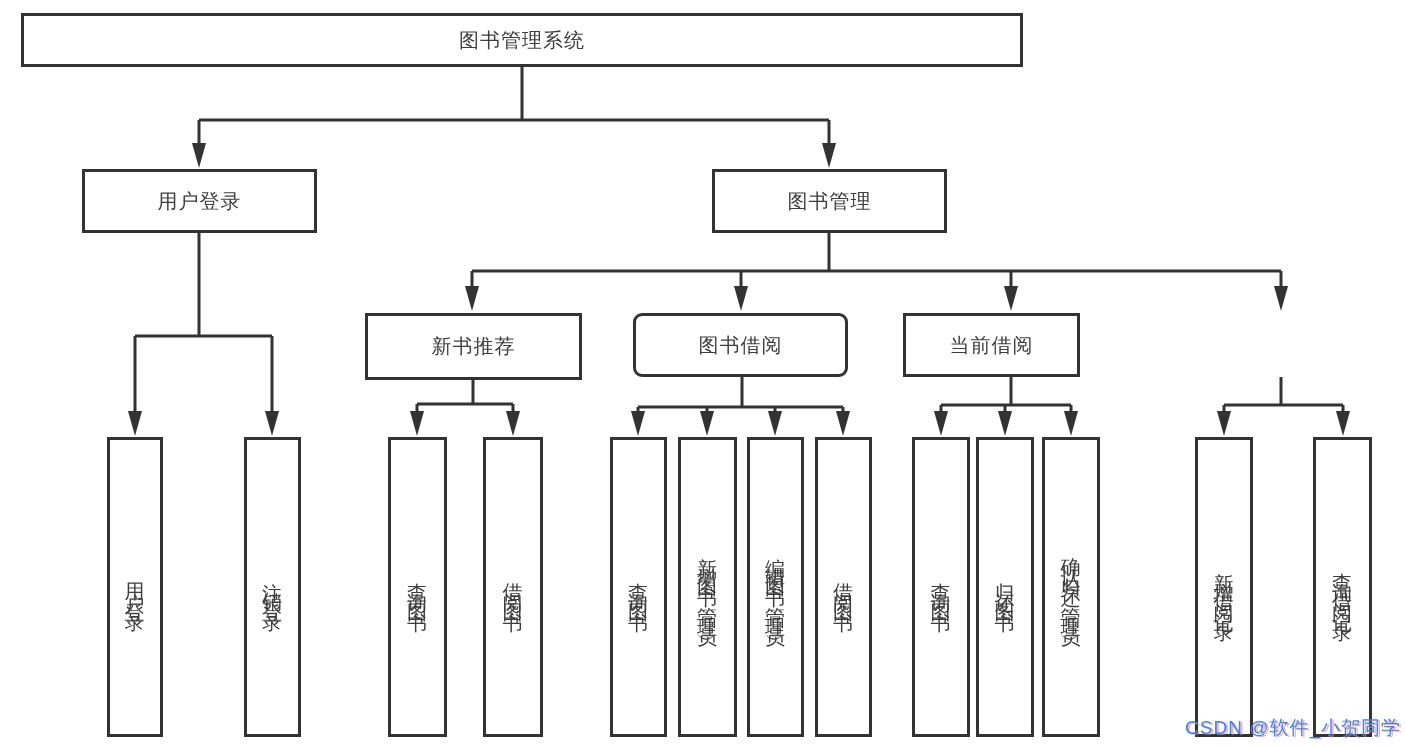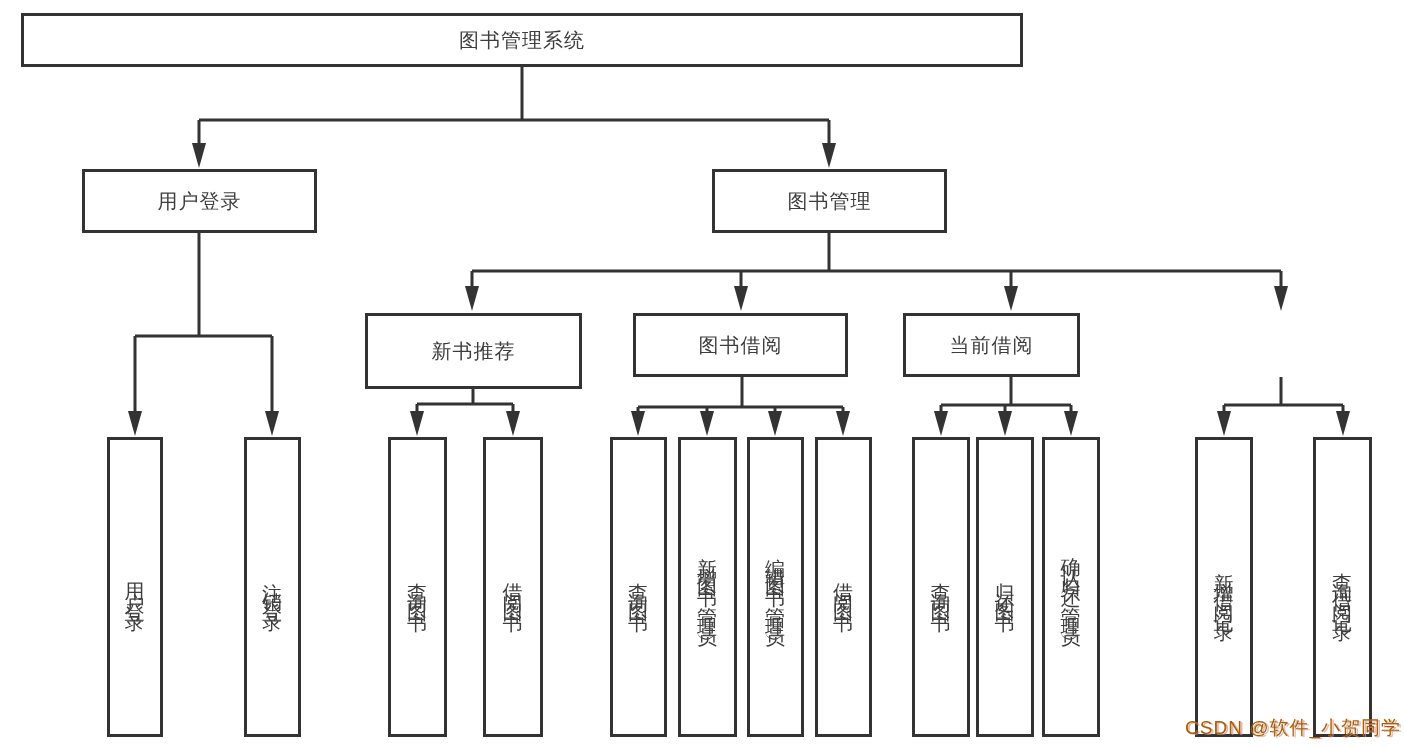--- a/index.html
+++ b/index.html
@@ -41,21 +41,21 @@
     text-orientation: mixed;
     letter-spacing: 10px;
     white-space: normal;
     line-height: 1;
   }
   .watermark {
     position: absolute;
     right: 4px;
     bottom: 6px;
     font-size: 19px;
-    color: #a16207;
+    color: #3b82f6;
     text-shadow: 2px 1px 0 rgba(233, 137, 128, 0.65);
     letter-spacing: 1px;
     z-index: 5;
   }
 </style>
 </head>
 <body>
 
 <div id="canvas">
 
@@ -104,22 +104,22 @@
       <polygon points="1217,411 1231,411 1224,436"></polygon>
       <polygon points="1336,411 1350,411 1343,436"></polygon>
     </g>
   </svg>
 
   <div class="box" style="left:21px; top:13px; width:1002px; height:54px;">图书管理系统</div>
 
   <div class="box" style="left:82px; top:169px; width:235px; height:64px;">用户登录</div>
   <div class="box" style="left:712px; top:169px; width:235px; height:64px;">图书管理</div>
 
-  <div class="box" style="left:365px; top:313px; width:217px; height:76px;">新书推荐</div>
-  <div class="box" style="left:633px; top:313px; width:215px; height:64px;">图书借阅</div>
+  <div class="box" style="left:365px; top:313px; width:217px; height:67px;">新书推荐</div>
+  <div class="box" style="left:633px; top:313px; width:215px; height:64px;border-radius:9px;">图书借阅</div>
   <div class="box" style="left:903px; top:313px; width:177px; height:64px;">当前借阅</div>
 
   <div class="box vbox" style="left:107px; top:437px; width:56px; height:300px;">用户登录</div>
   <div class="box vbox" style="left:244px; top:437px; width:57px; height:300px;">注销登录</div>
 
   <div class="box vbox" style="left:388px; top:437px; width:59px; height:300px;">查询图书</div>
   <div class="box vbox" style="left:483px; top:437px; width:60px; height:300px;">借阅图书</div>
 
   <div class="box vbox" style="left:610px; top:437px; width:57px; height:300px;">查询图书</div>
   <div class="box vbox" style="left:678px; top:437px; width:59px; height:300px;">新增图书（管理员）</div>

